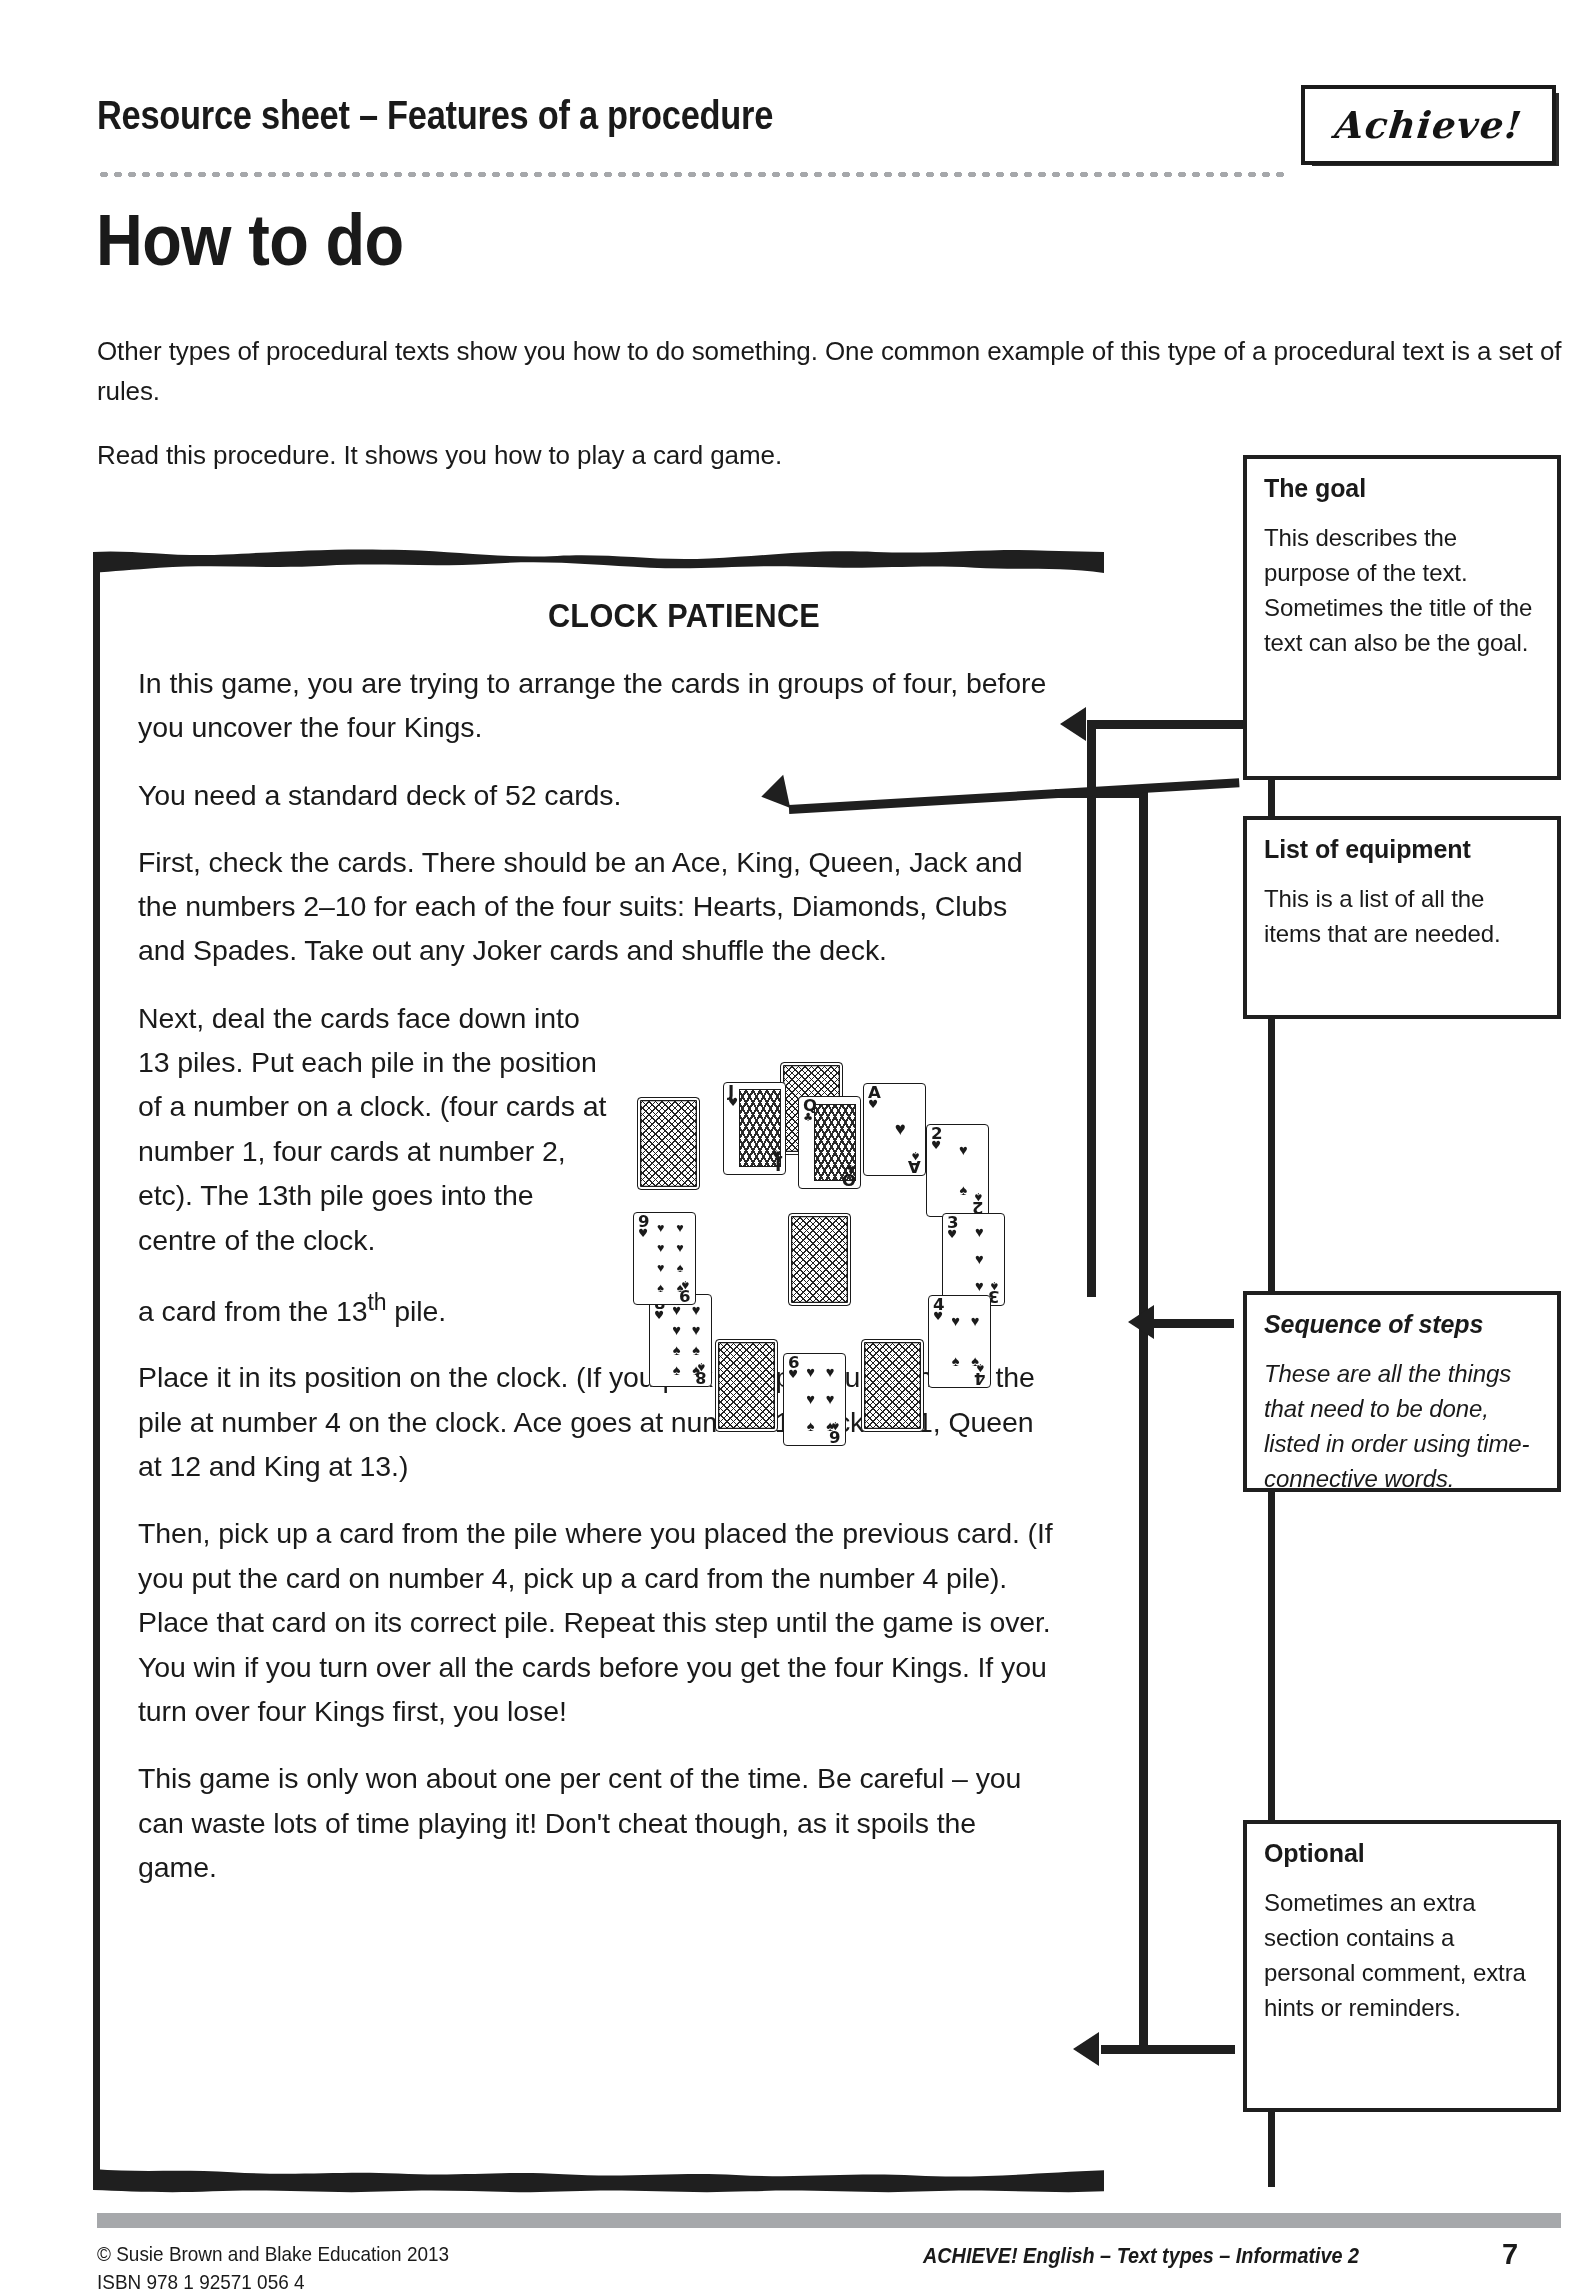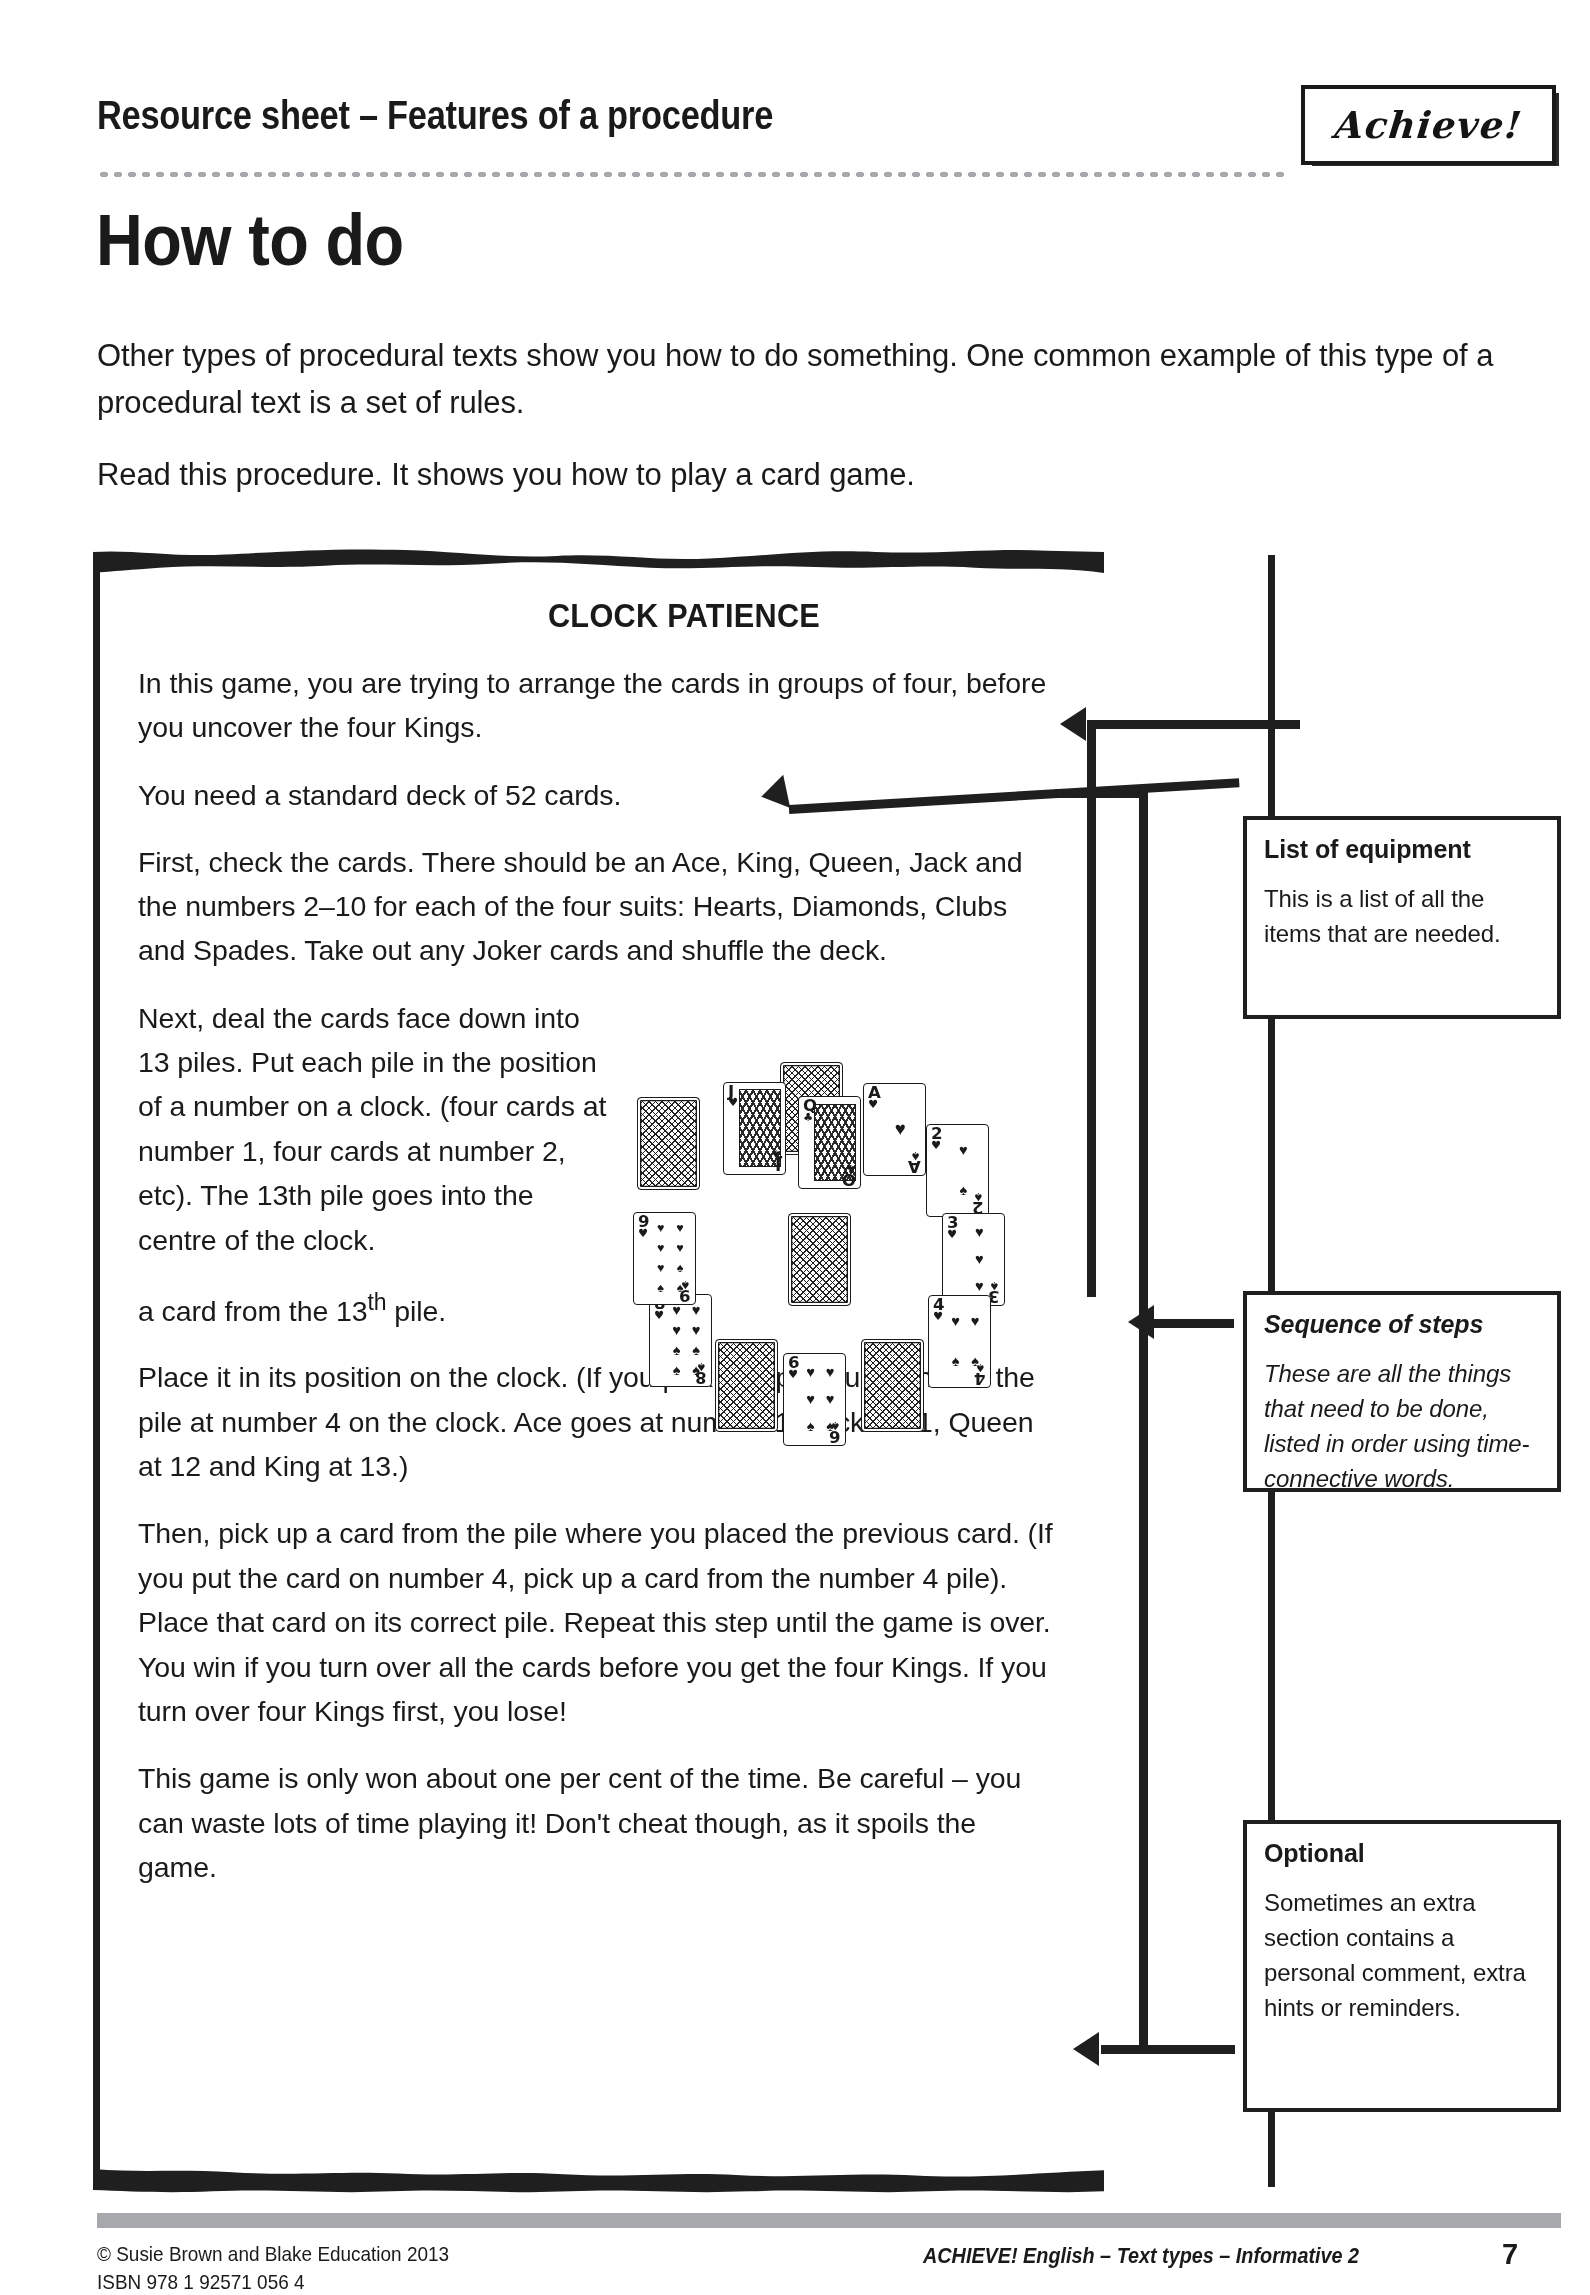--- a/index.html
+++ b/index.html
@@ -42,21 +42,21 @@
   .page-title{
     position:absolute;left:96px;top:199px;
     font-size:72px;font-weight:bold;letter-spacing:-0.7px;
     transform:scaleX(.90);transform-origin:left center;
     white-space:nowrap;
   }
 
   
   .intro{
     position:absolute;left:97px;top:332px;width:1466px;
-    font-size:31px;line-height:1.52;font-weight:350;
+    font-size:26px;line-height:1.52;font-weight:350;
     letter-spacing:-0.1px;
   }
   .intro p{margin:0 0 25px 0;}
   .intro .p2{width:1035px;}
 
   
   .mainbox{
     position:absolute;left:93px;top:548px;width:1182px;height:1646px;
   }
   .mainbox .edge-top,.mainbox .edge-bottom{
@@ -339,20 +339,24 @@
 
   <div class="conn" style="left:789px;top:805px;width:451px;height:8.6px;transform:rotate(-3.4deg);transform-origin:left center;"></div>
   <div class="arrow-l" style="left:761px;top:777px;transform:rotate(-12deg);"></div>
 
   <div class="conn" style="left:1148px;top:1319px;width:86px;height:8.6px;"></div>
   <div class="arrow-l" style="left:1128px;top:1305px;"></div>
 
   <div class="conn" style="left:1101px;top:2045px;width:134px;height:8.6px;"></div>
   <div class="arrow-l" style="left:1073px;top:2032px;"></div>
 
+  <div class="anno" style="left:1243px;top:455px;height:325px;">
+    <h4>The goal</h4>
+    <p>This describes the purpose of the text. Sometimes the title of the text can also be the goal.</p>
+  </div>
 
   <div class="anno" style="left:1243px;top:816px;height:203px;">
     <h4>List of equipment</h4>
     <p>This is a list of all the items that are needed.</p>
   </div>
 
   <div class="anno" style="left:1243px;top:1291px;height:201px;font-style:italic;">
     <h4>Sequence of steps</h4>
     <p>These are all the things that need to be done, listed in order using time-connective words.</p>
   </div>

